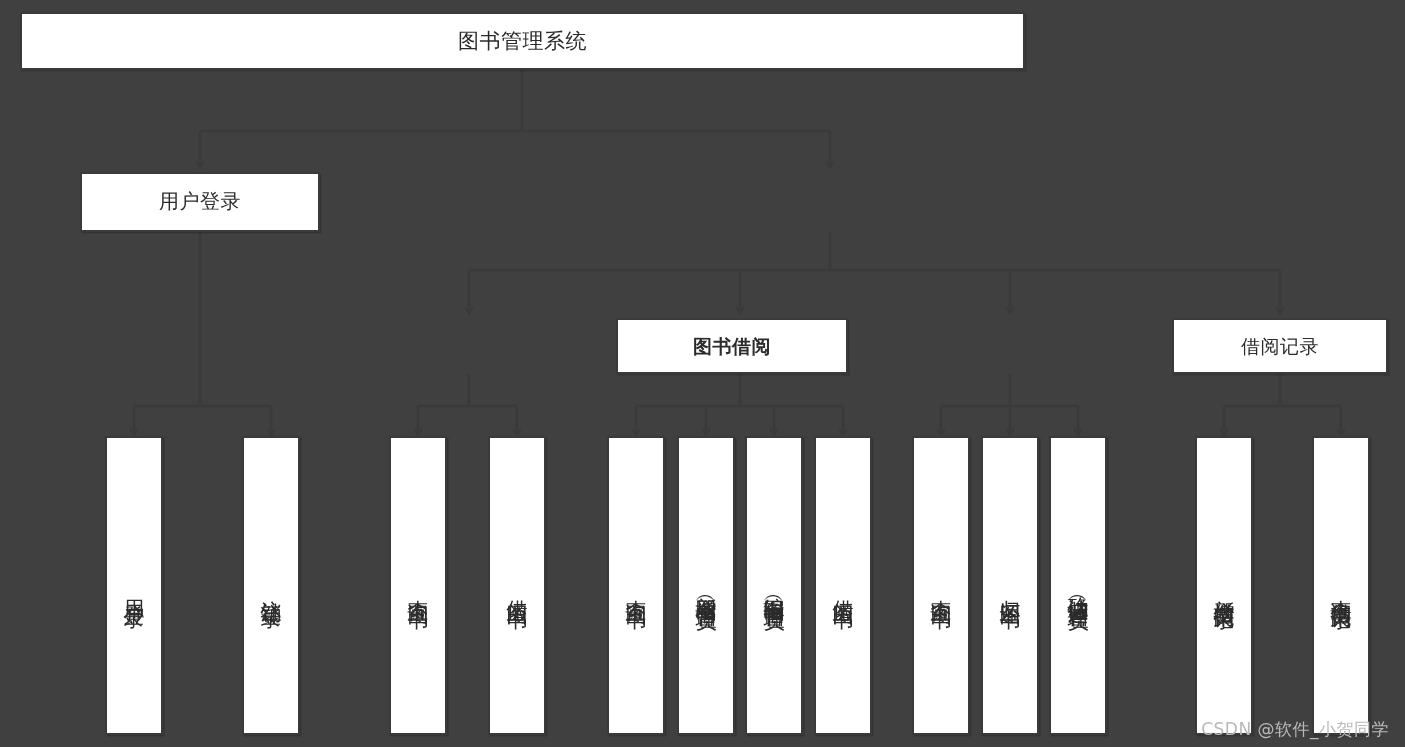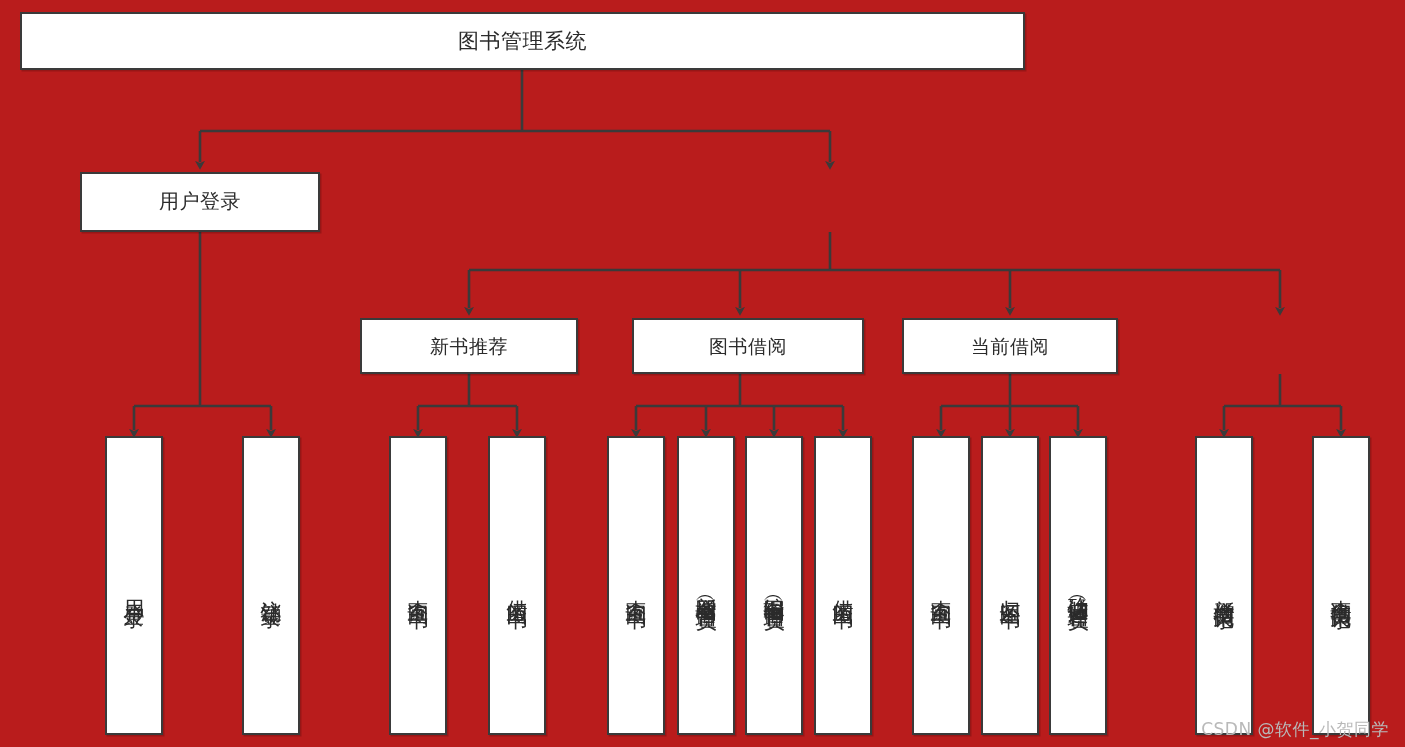--- a/index.html
+++ b/index.html
@@ -8,21 +8,21 @@
     padding: 0;
     background: #ffffff;
   }
   body {
     font-family: "DejaVu Sans", "Liberation Sans", sans-serif;
   }
   #diagram-root {
     position: relative;
     width: 1405px;
     height: 747px;
-    background: #b91c1c;
+    background: #404040;
     overflow: hidden;
   }
   #edge-layer {
     position: absolute;
     left: 0;
     top: 0;
     width: 1405px;
     height: 747px;
     pointer-events: none;
   }
@@ -66,21 +66,21 @@
 
   
   .node.level2 {
     top: 318px;
     height: 56px;
   }
   .node.level2 .node-label {
     font-size: 19px;
   }
   #node-new-book-rec   { left: 360px;  width: 218px; }
-  #node-book-borrow    { left: 632px;  width: 232px; }
+  #node-book-borrow    { left: 616px;  width: 232px; font-weight: bold; }
   #node-current-borrow { left: 902px;  width: 216px; }
   #node-borrow-record  { left: 1172px; width: 216px; }
 
   
   .node.leaf {
     top: 436px;
     height: 299px;
     align-items: flex-start;
     padding-top: 6px;
   }
@@ -169,28 +169,25 @@
   </svg>
 
   <div class="node root" id="node-root">
     <span class="node-label">图书管理系统</span>
   </div>
 
   <div class="node level1" id="node-user-login">
     <span class="node-label">用户登录</span>
   </div>
 
-  <div class="node level2" id="node-new-book-rec">
-    <span class="node-label">新书推荐</span>
-  </div>
   <div class="node level2" id="node-book-borrow">
     <span class="node-label">图书借阅</span>
   </div>
-  <div class="node level2" id="node-current-borrow">
-    <span class="node-label">当前借阅</span>
+  <div class="node level2" id="node-borrow-record">
+    <span class="node-label">借阅记录</span>
   </div>
 
   <div class="node leaf" id="leaf-0" style="left: 105px; width: 58px;">
     <span class="node-label">用户登录</span>
   </div>
   <div class="node leaf" id="leaf-1" style="left: 242px; width: 58px;">
     <span class="node-label">注销登录</span>
   </div>
   <div class="node leaf" id="leaf-2" style="left: 389px; width: 58px;">
     <span class="node-label">查询图书</span>

